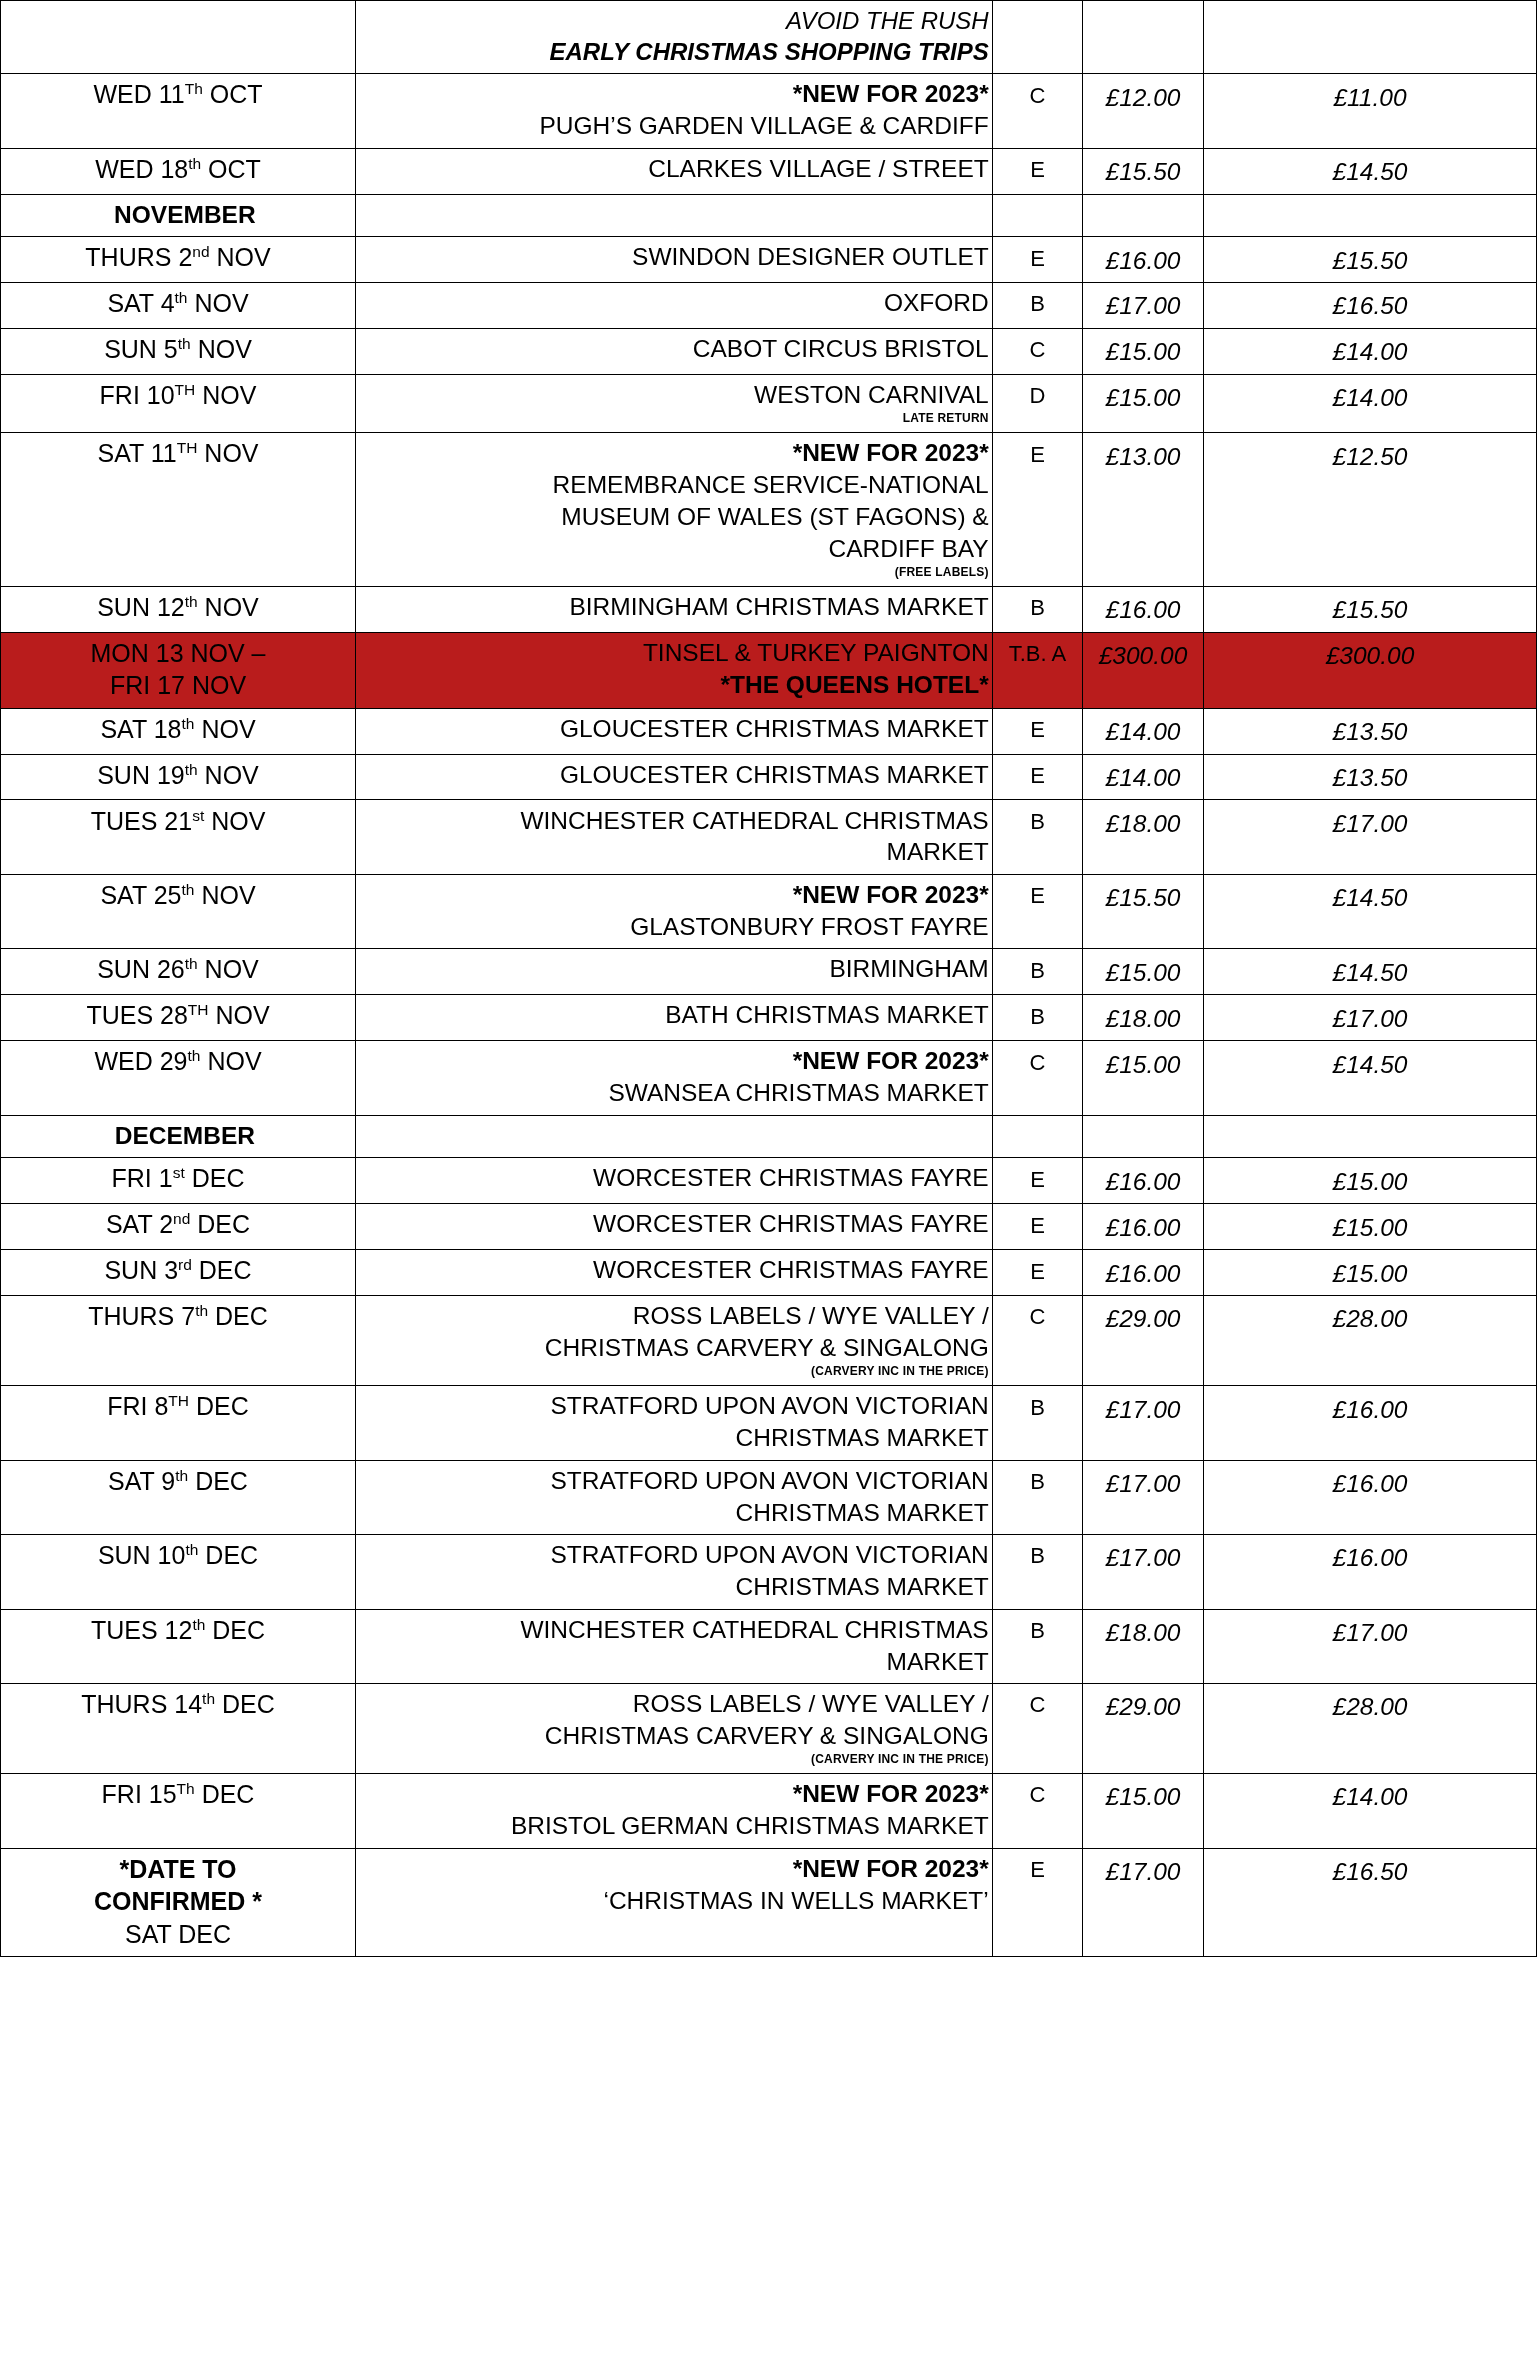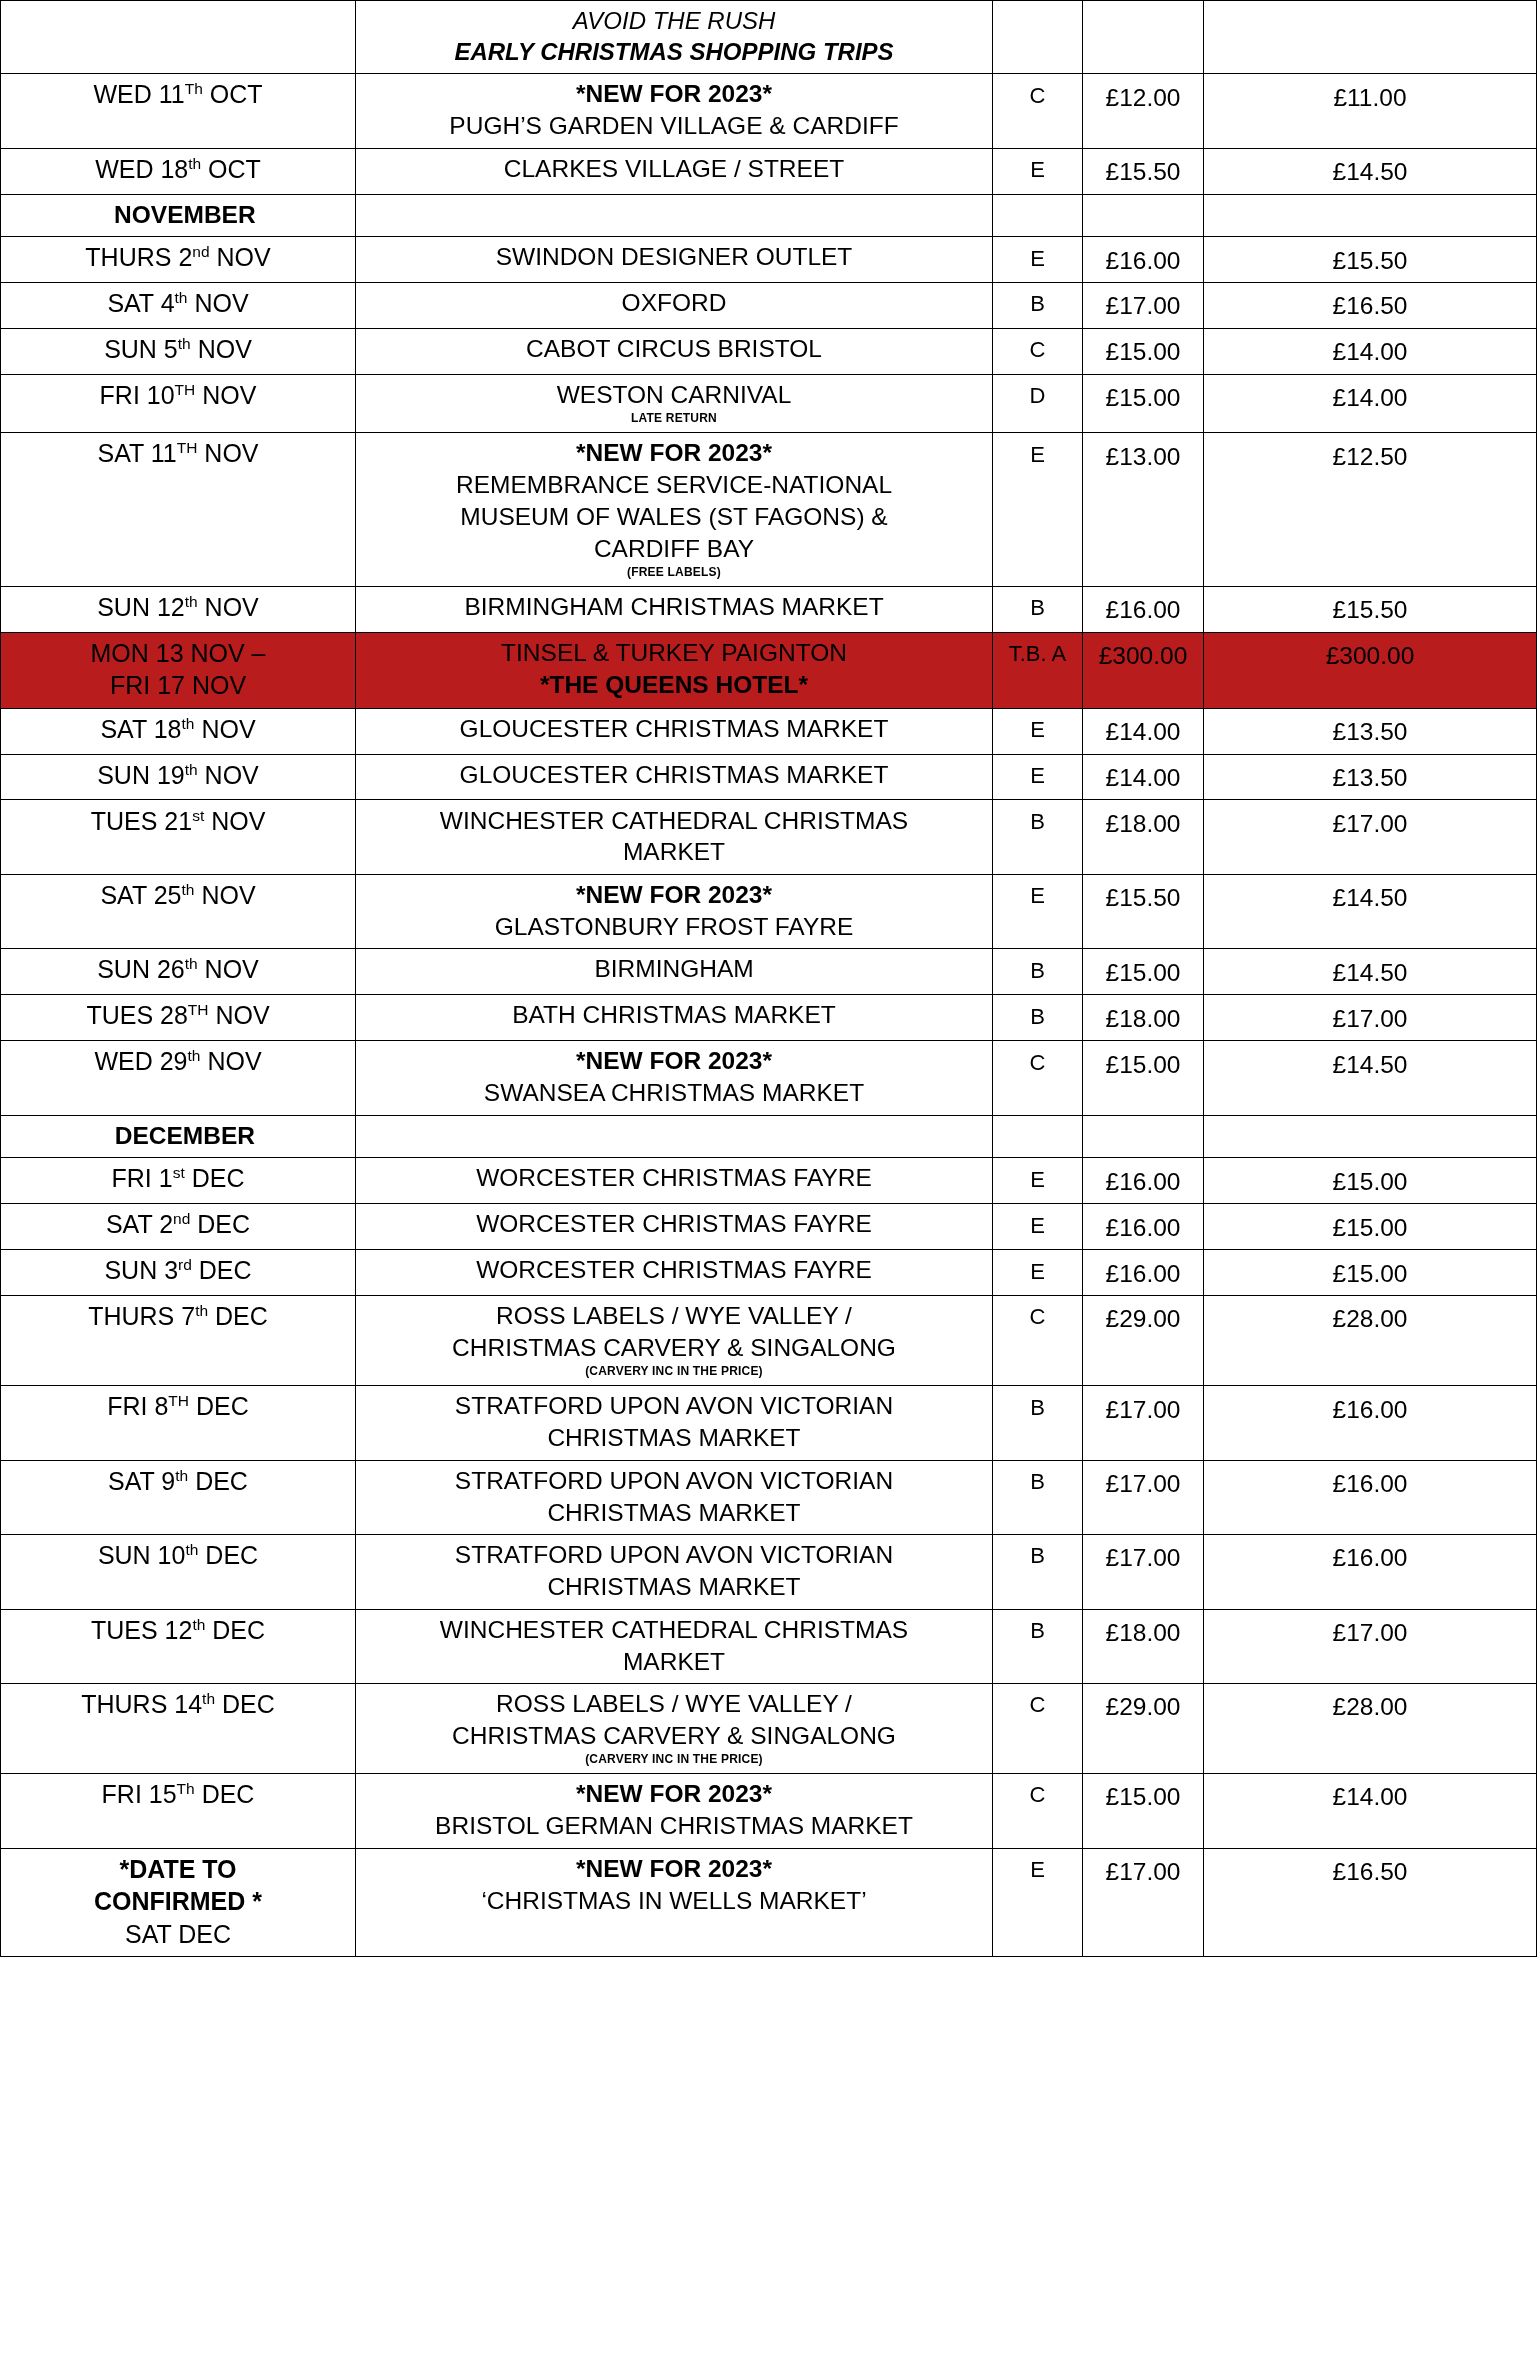--- a/index.html
+++ b/index.html
@@ -36,23 +36,23 @@
   col.c-grade { width: 90px; }
   col.c-adult { width: 121px; }
   col.c-conc  { width: 333px; }
 
   .cell-inner {
     padding: 4.1px 3.3px 5.7px 3.3px;
     text-align: center;
     line-height: 1.30;
   }
   .cell-date   { font-size: 25px; }
-  .cell-dest   { font-size: 24.5px; }
+  .cell-dest   { font-size: 24.5px; text-align: right; }
   .cell-grade  { font-size: 22px; padding-top: 7.4px; }
-  .cell-money  { font-size: 24.5px; padding-top: 7.4px; }
+  .cell-money  { font-size: 24.5px; padding-top: 7.4px; font-style: italic; }
 
   .line { display: block; }
   .bold { font-weight: bold; }
   .small { font-size: 12px; font-weight: bold; letter-spacing: 0.2px; }
   sup {
     font-size: 0.62em;
     vertical-align: super;
     line-height: 0;
   }
   tr.highlight td { background: #b91c1c; }

